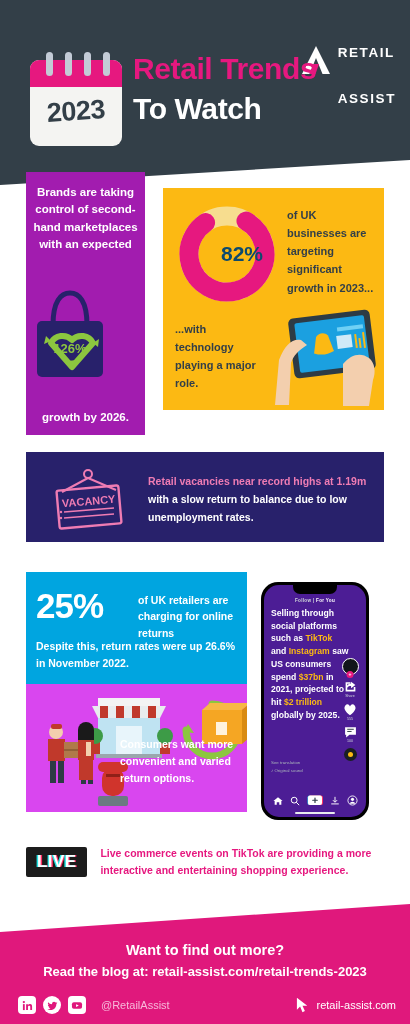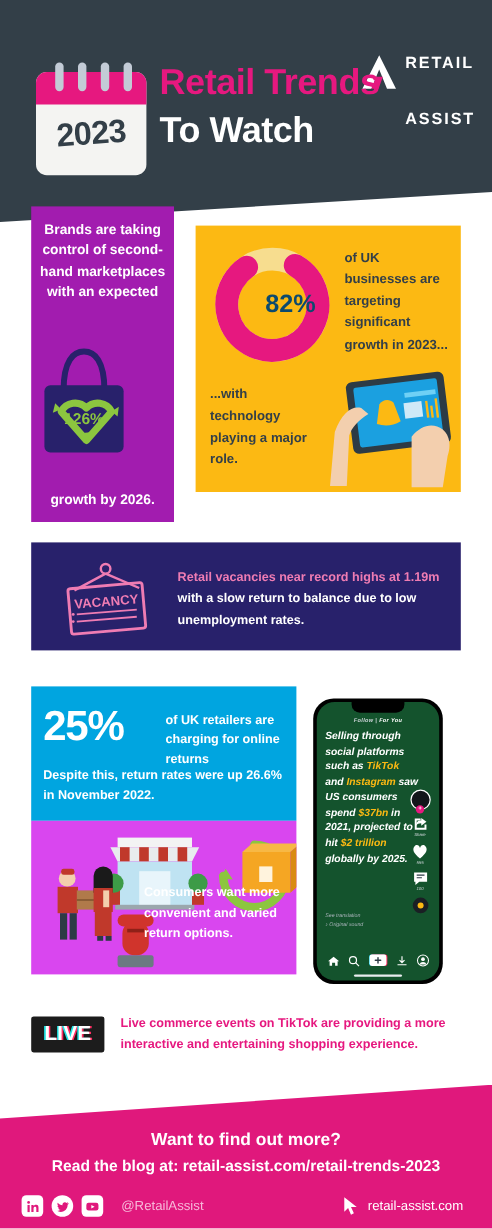--- a/index.html
+++ b/index.html
@@ -89,22 +89,22 @@
   }
   .shop-scene { position:absolute; left:0; top:0; width:221px; height:128px; }
   .blue-bot-text { position:absolute; left:94px; top:52px; width:120px; font-size:10.5px; font-weight:bold; line-height:1.62; }
 
   
   .phone {
     position:absolute; left:261px; top:582px; width:108px; height:238px;
     background:#000; border-radius:17px; padding:3px;
   }
   .phone-screen {
-    width:100%; height:100%; background:#14532d; border-radius:15px;
-    position:relative; overflow:hidden;font-style:italic;
+    width:100%; height:100%; background:#4c1d95; border-radius:15px;
+    position:relative; overflow:hidden;
   }
   .notch { position:absolute; left:50%; top:0; transform:translateX(-50%); width:44px; height:9px; background:#000; border-radius:0 0 7px 7px; }
   .ph-tabs { position:absolute; left:0; top:13px; width:100%; text-align:center; font-size:4.6px; font-weight:bold; color:#cfd6da; letter-spacing:.3px; }
   .ph-tabs .active { color:#fff; }
   .ph-body { position:absolute; left:7px; top:22px; width:78px; font-size:8.6px; font-weight:bold; color:#fff; line-height:1.48; }
   .ph-body .y { color:#fcb913; }
   .ph-meta { position:absolute; left:7px; top:174px; font-size:4.4px; color:#aab4bb; line-height:1.9; }
   .ph-actions { position:absolute; right:5px; top:73px; width:22px; display:flex; flex-direction:column; align-items:center; gap:5px; }
   .ph-act { display:flex; flex-direction:column; align-items:center; }
   .ph-act .cnt { font-size:3.6px; color:#cfd6da; margin-top:1px; }
@@ -133,21 +133,21 @@
   .footer {
     position:absolute; left:0; bottom:0; width:410px; height:120px;
     background:#e0187c;
     clip-path: polygon(0 28px, 410px 0, 410px 120px, 0 120px);
   }
   .f-title { position:absolute; left:0; top:38px; width:410px; text-align:center; font-size:14.5px; font-weight:bold; color:#fff; }
   .f-sub { position:absolute; left:0; top:60px; width:410px; text-align:center; font-size:13px; font-weight:bold; color:#fff; }
   .f-social { position:absolute; left:18px; top:92px; display:flex; align-items:center; gap:7px; }
   .s-ico { width:18px; height:18px; border-radius:4px; background:#fff; display:flex; align-items:center; justify-content:center; }
   .f-handle { margin-left:8px; font-size:11px; color:#f7b9da; }
-  .f-site { position:absolute; right:24px; top:93px; display:flex; align-items:center; gap:8px; font-size:11px; color:#fff;padding-left:20px; }
+  .f-site { position:absolute; right:14px; top:93px; display:flex; align-items:center; gap:8px; font-size:11px; color:#fff;padding-left:20px; }
 </style>
 </head>
 <body>
 
 <div class="page">
 
   <div class="header">
     <div class="logo">
       <div class="logo-mark">
         <svg width="32" height="30" viewBox="0 0 32 30">

